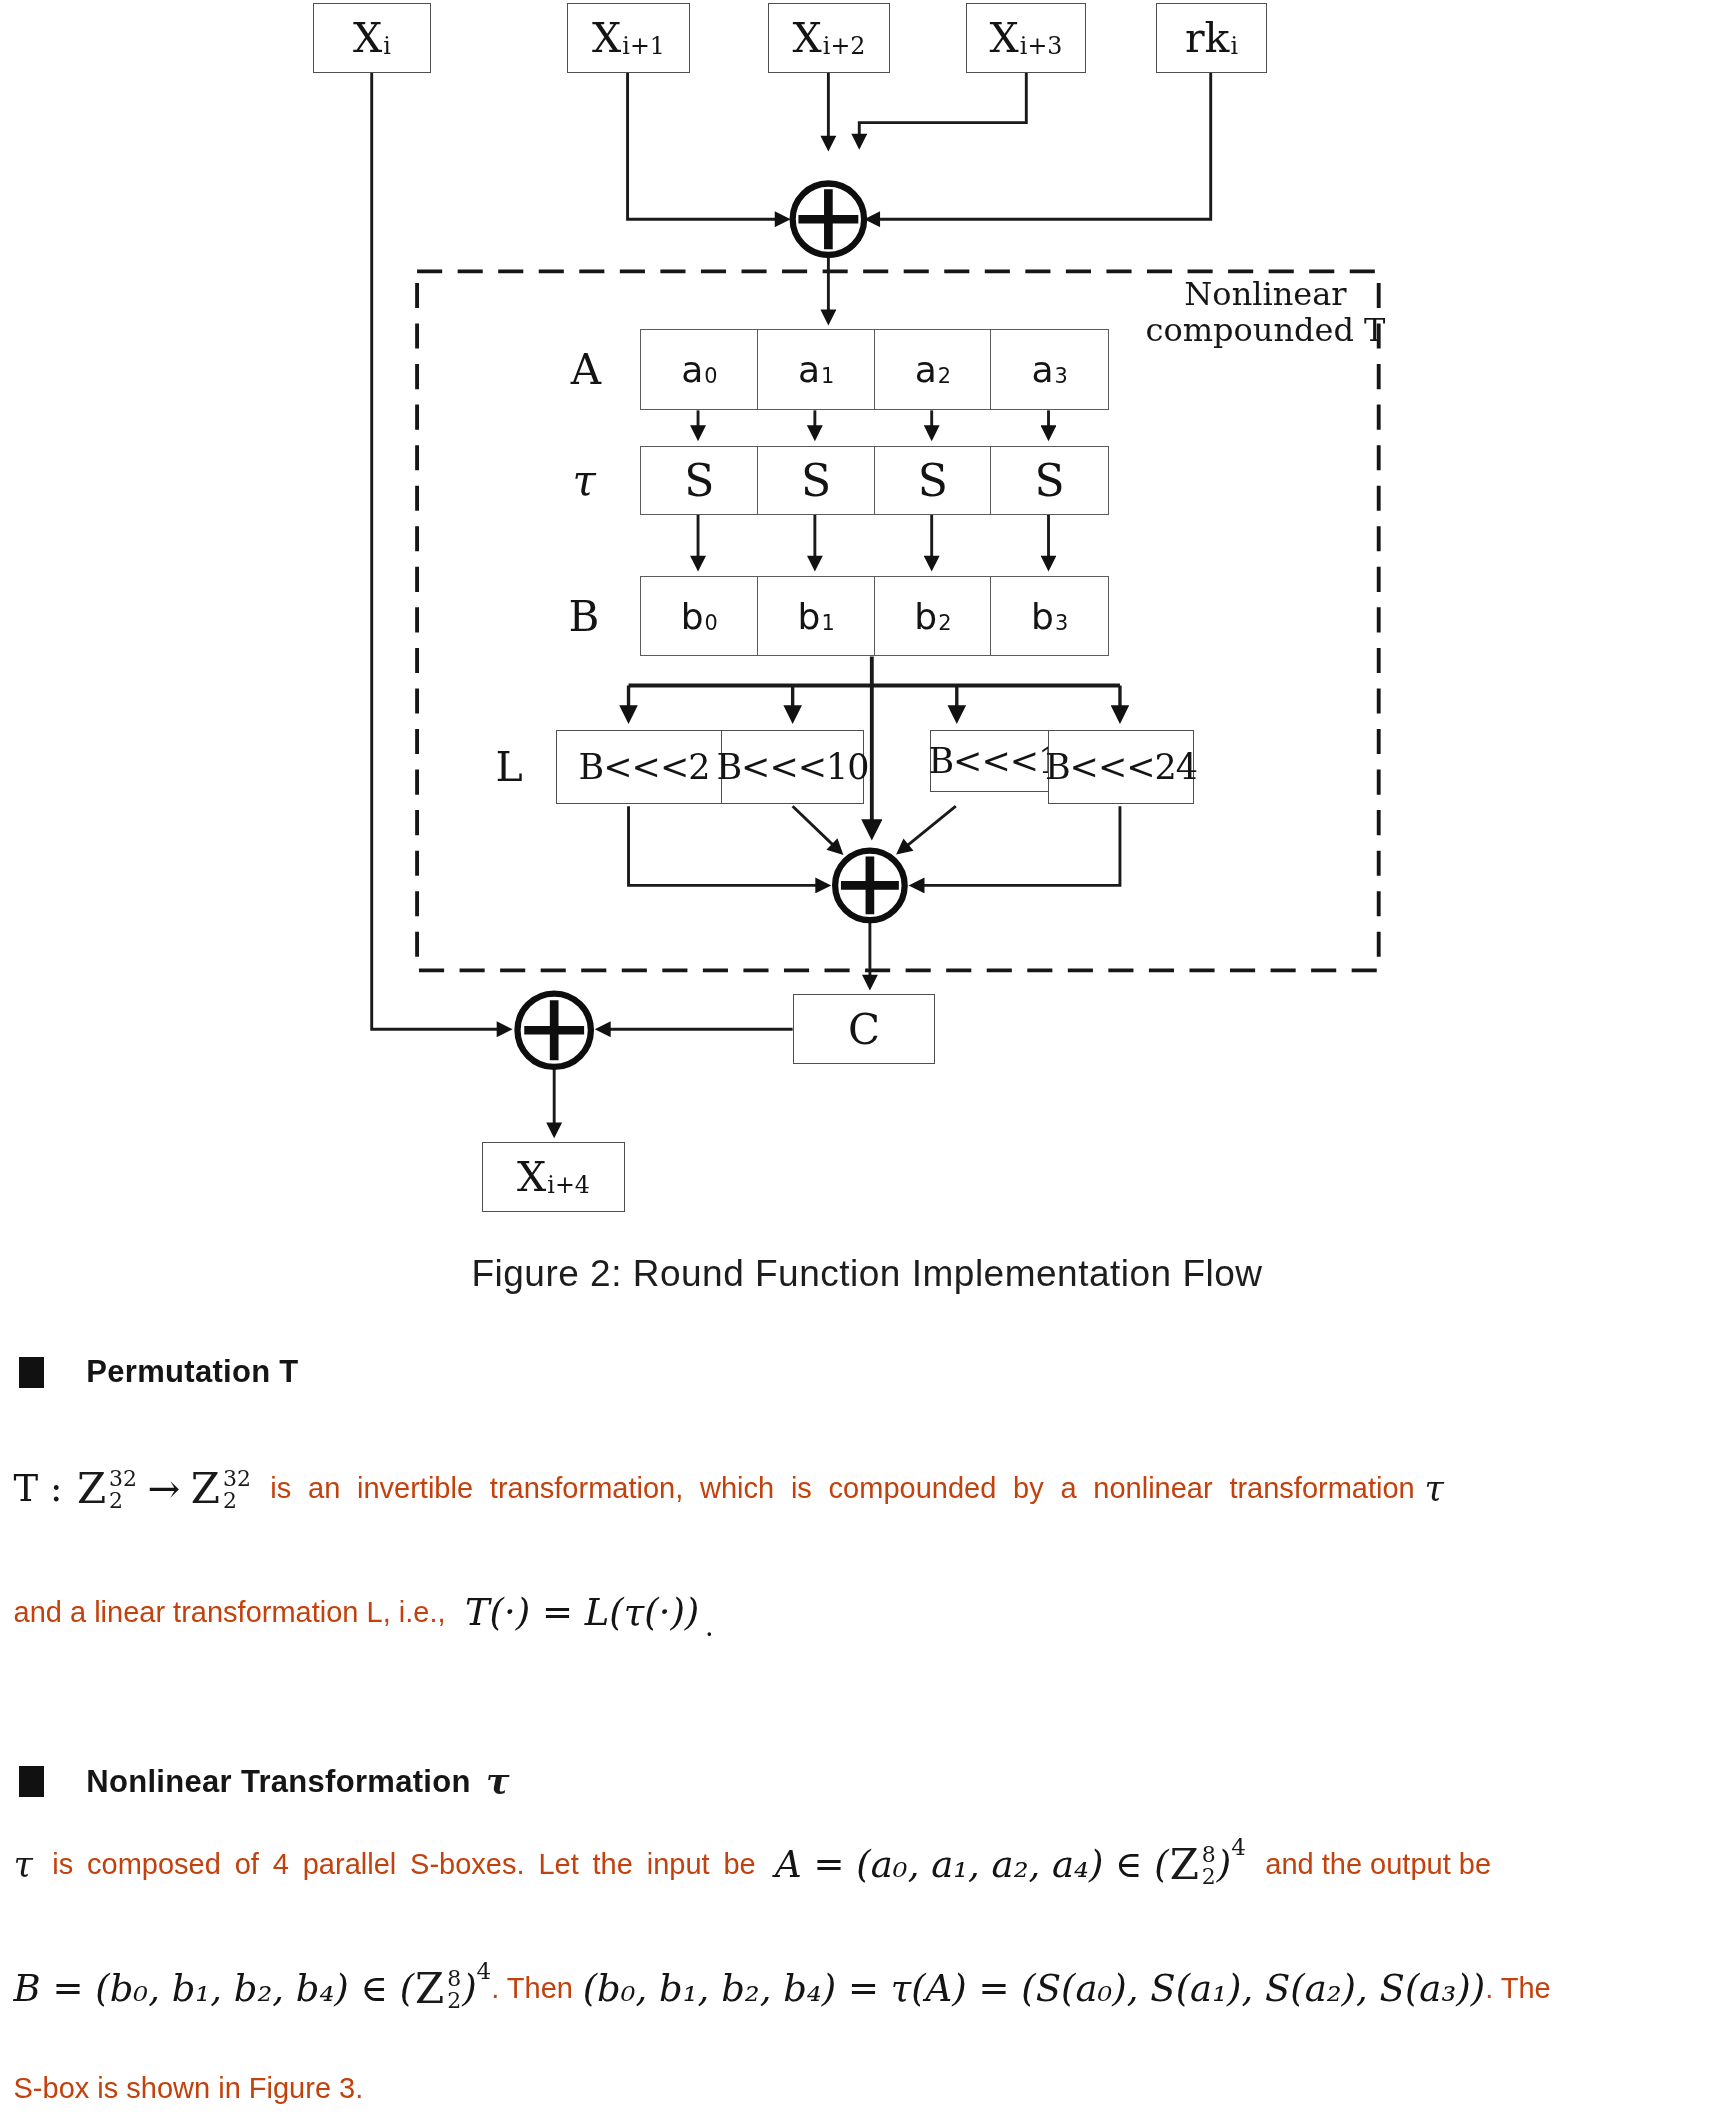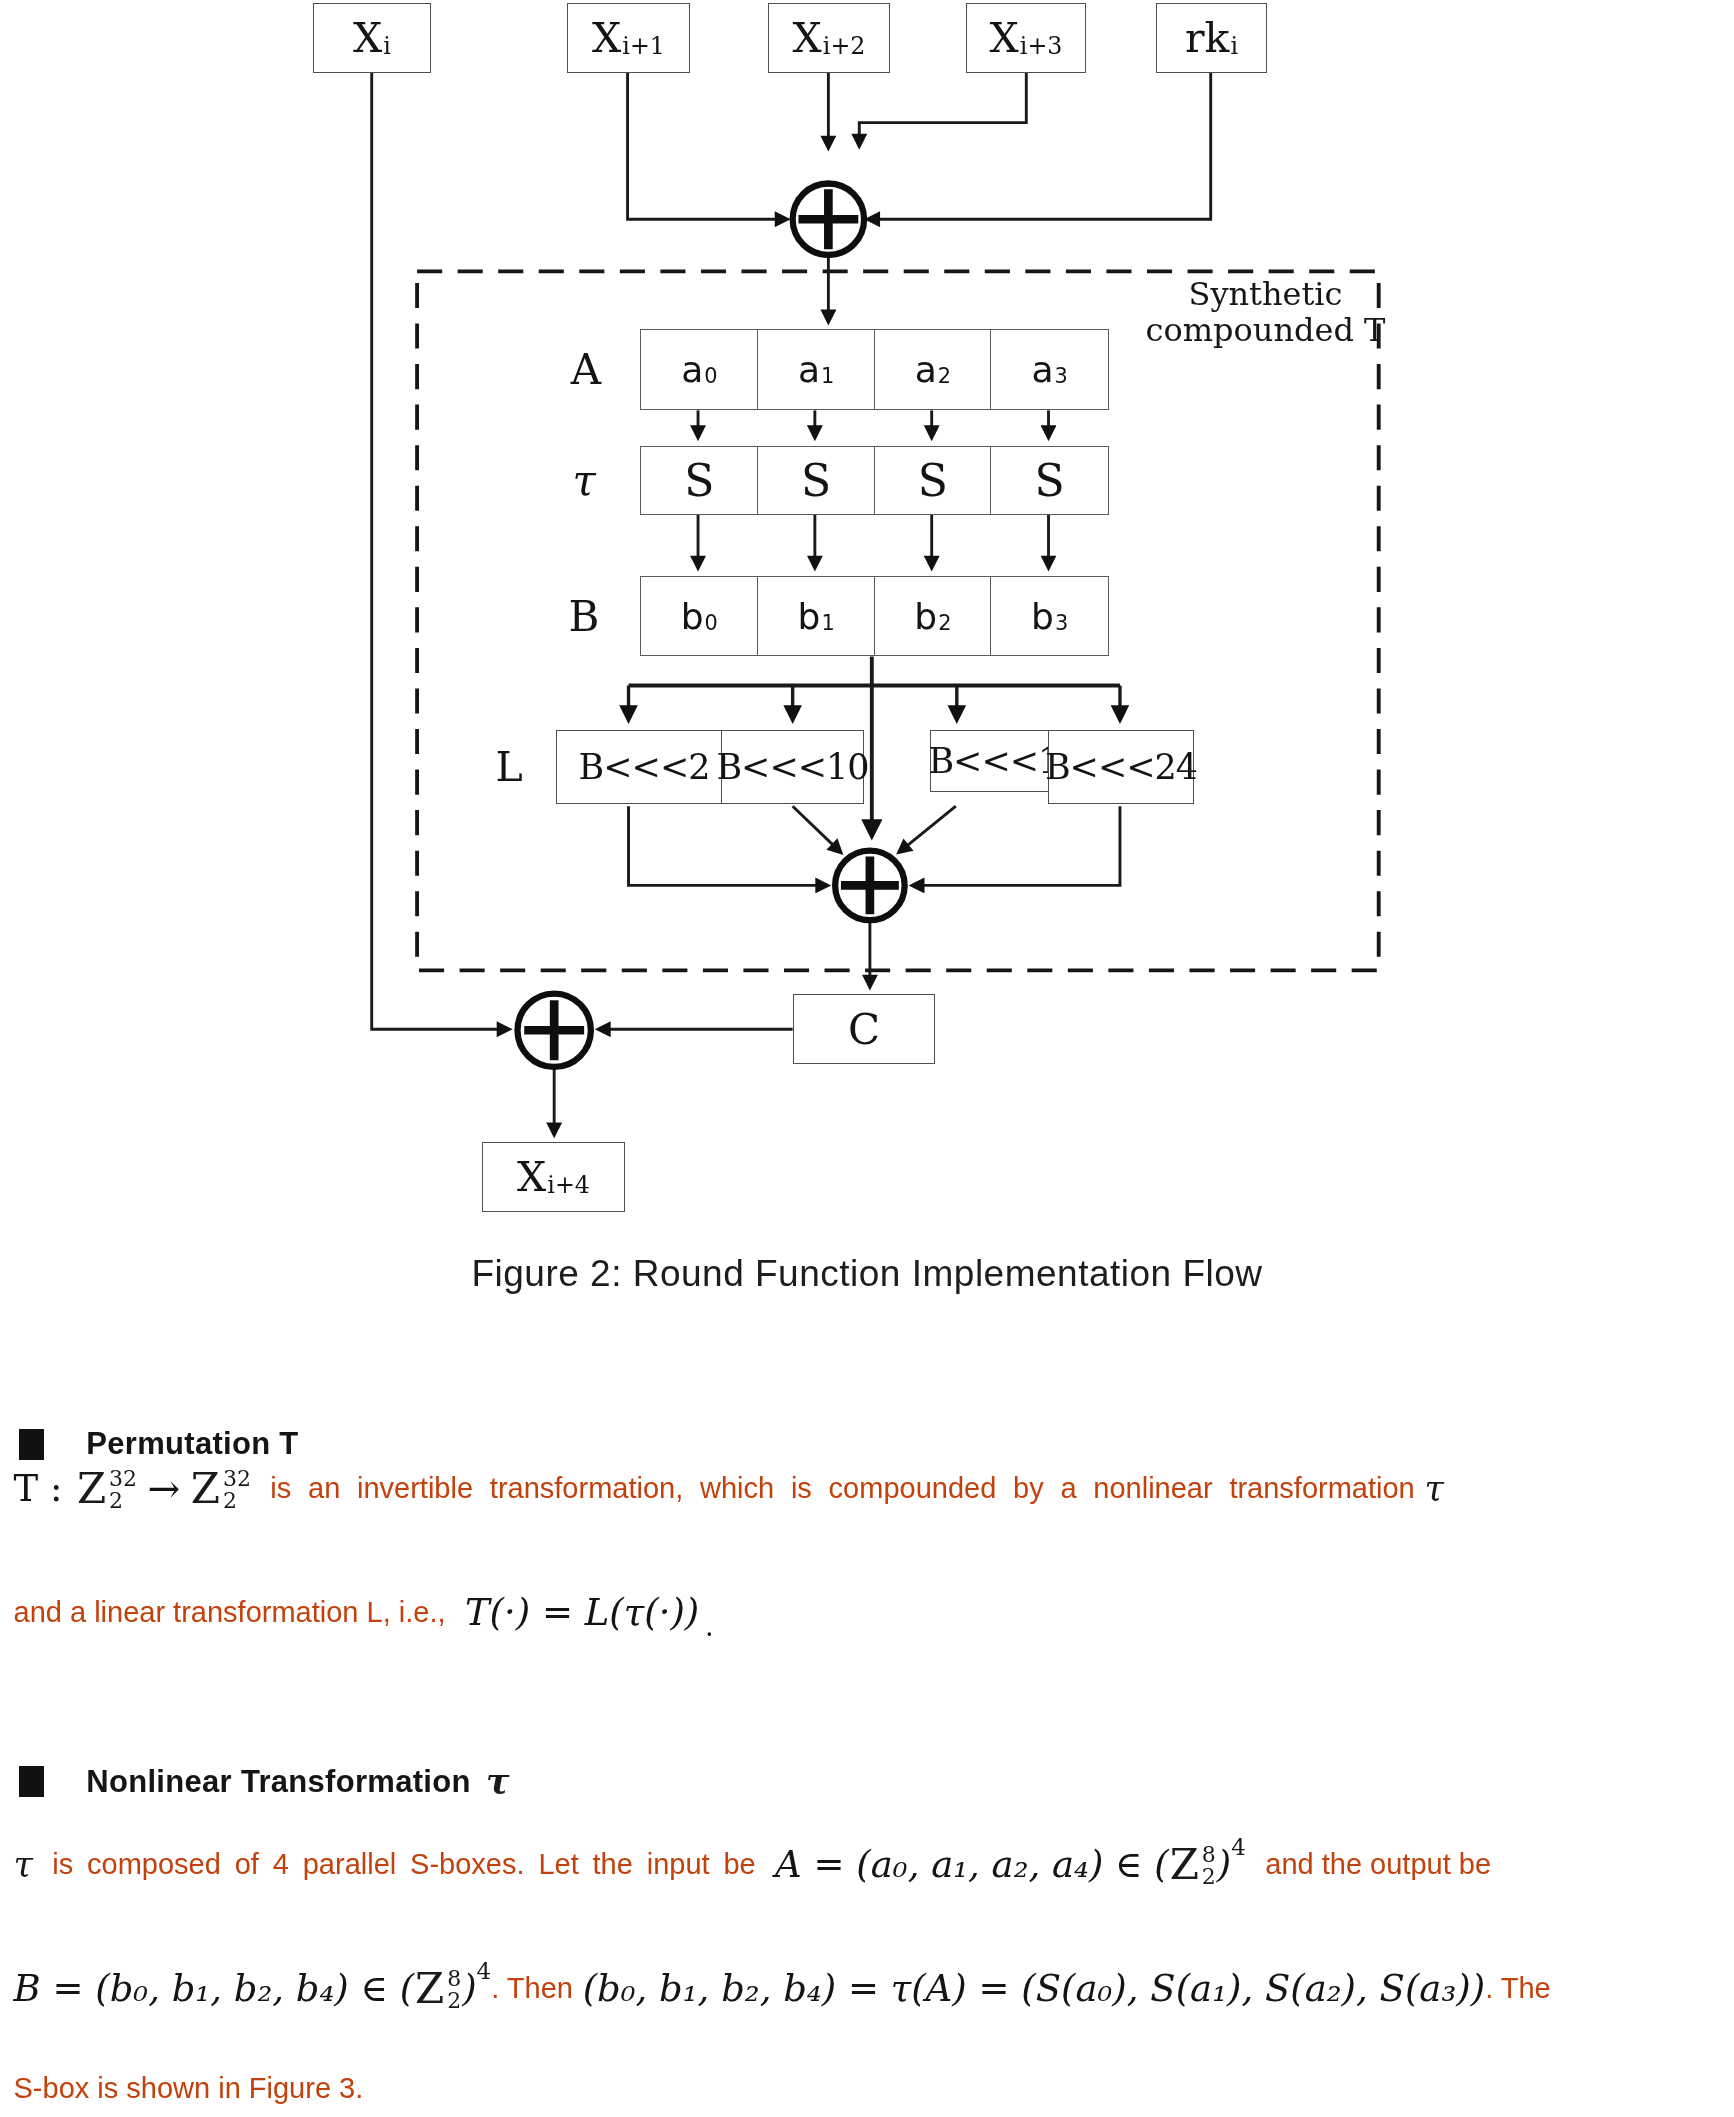--- a/index.html
+++ b/index.html
@@ -134,21 +134,21 @@
     <div class="nbox topbox" style="left:966px;top:2.9px;width:120px;height:70px;">
       <span>X</span>
         <sub>i+3</sub>
     </div>
     <div class="nbox topbox" style="left:1156px;top:2.9px;width:111px;height:70px;">
       <span>rk</span>
         <sub>i</sub>
     </div>
 
     <div class="tlabel">
-      <div>Synthetic</div>
+      <div>Nonlinear</div>
       <div>compounded T</div>
     </div>
 
     <div class="rowlabel" style="left:565px;top:329px;width:42px;height:81px;">A</div>
     <div class="cellrow" style="left:640px;top:329px;width:469px;height:81px;">
       <div class="cell abfont">
           <span>a</span>
           <sub>0</sub>
         </div>
       <div class="cell abfont">
@@ -201,21 +201,21 @@
 
     <div class="nbox" style="left:793px;top:994px;width:142px;height:70px;font-size:42px;">C</div>
     <div class="nbox topbox" style="left:482px;top:1142px;width:143px;height:70px;">
       <span>X</span>
         <sub>i+4</sub>
     </div>
   </div>
 
   <div class="caption">Figure 2: Round Function Implementation Flow</div>
 
-  <div class="h" style="top:1426px;">
+  <div class="h" style="top:1354px;">
     <span class="bullet"></span>
     <span class="htext">Permutation T</span>
   </div>
 
   <div class="para" style="top:1464px;">
     <span class="mser gapR">T :</span>
     <span class="zw">
       <span class="zc">Z</span>
       <span class="zs">
           <span>32</span>

